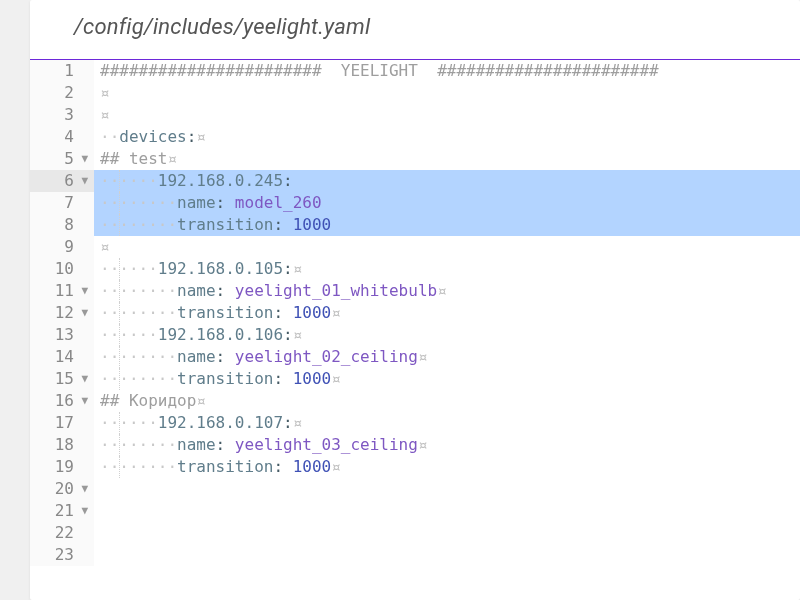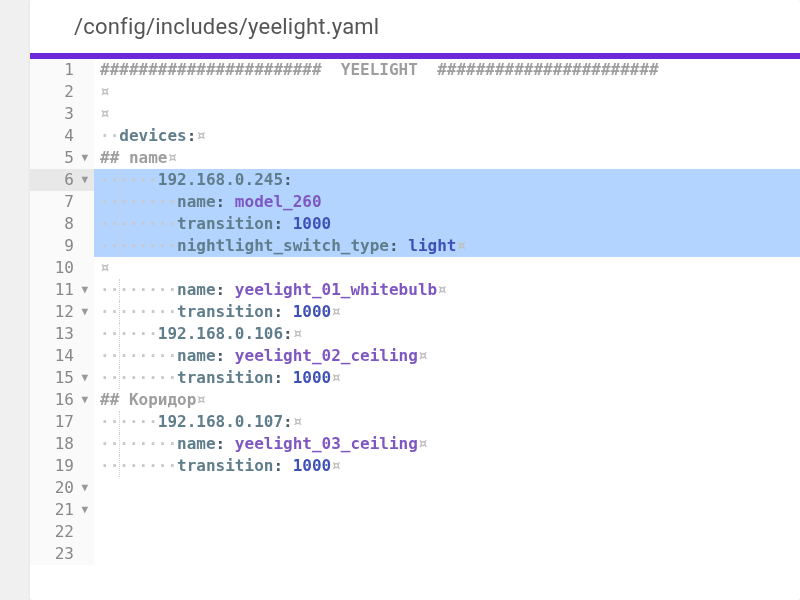--- a/index.html
+++ b/index.html
@@ -11,22 +11,23 @@
     height: 600px;
   }
   .editor-container {
     background: #fff;
     margin: 0 0 0 30px;
     border-radius: 2px;
     box-shadow: 0 1px 3px rgba(0,0,0,0.08);
     height: 100%;
   }
   .header {
-    padding: 14px 30px 14px 44px;
-    border-bottom: 6px solid #6d28d9;
+    padding: 14px 30px 20px 44px;
+    border-bottom: 1px solid #6d28d9;
+    font-style: italic;
   }
   .file-path {
     font-size: 22px;
     color: #555;
     font-weight: 400;
     letter-spacing: 0.2px;
   }
   .code-area {
     display: flex;
     font-family: "Menlo", "Consolas", "DejaVu Sans Mono", monospace;
@@ -60,21 +61,20 @@
     width: 10px;
     display: inline-block;
   }
   .gutter-line.highlight {
     background: #e8e8e8;
   }
   .code-lines {
     flex: 1;
     padding-top: 0;
     position: relative;
-    font-weight: bold;
   }
   .code-line {
     height: 22px;
     white-space: pre;
     padding-left: 6px;
     position: relative;
   }
   .code-line.selected {
     background: #b3d4ff;
   }
@@ -198,26 +198,26 @@
         <div class="gutter-line">
           <span class="gutter-num">23</span>
           <span class="fold-marker"></span>
         </div>
       </div>
     <div class="code-lines" id="code-lines">
         <div class="code-line"><span class="tok-comment">#######################  YEELIGHT  #######################</span></div>
         <div class="code-line"><span class="invis">¤</span></div>
         <div class="code-line"><span class="invis">¤</span></div>
         <div class="code-line"><span class="dots">··</span><span class="tok-key">devices</span><span class="tok-keydark">:</span><span class="invis">¤</span></div>
-        <div class="code-line"><span class="tok-comment">## name</span><span class="invis">¤</span></div>
+        <div class="code-line"><span class="tok-comment">## test</span><span class="invis">¤</span></div>
         <div class="code-line selected"><span class="indent-guide" style="left: 25.2px;"></span><span class="dots">······</span><span class="tok-key">192.168.0.245</span><span class="tok-keydark">:</span></div>
         <div class="code-line selected"><span class="indent-guide" style="left: 25.2px;"></span><span class="dots">········</span><span class="tok-key">name</span><span class="tok-keydark">: </span><span class="tok-string">model_260</span></div>
         <div class="code-line selected"><span class="indent-guide" style="left: 25.2px;"></span><span class="dots">········</span><span class="tok-key">transition</span><span class="tok-keydark">: </span><span class="tok-number">1000</span></div>
-        <div class="code-line selected"><span class="indent-guide" style="left: 25.2px;"></span><span class="dots">········</span><span class="tok-key">nightlight_switch_type</span><span class="tok-keydark">: </span><span class="tok-value">light</span><span class="invis">¤</span></div>
         <div class="code-line"><span class="invis">¤</span></div>
+        <div class="code-line"><span class="indent-guide" style="left: 25.2px;"></span><span class="dots">······</span><span class="tok-key">192.168.0.105</span><span class="tok-keydark">:</span><span class="invis">¤</span></div>
         <div class="code-line"><span class="indent-guide" style="left: 25.2px;"></span><span class="dots">········</span><span class="tok-key">name</span><span class="tok-keydark">: </span><span class="tok-string">yeelight_01_whitebulb</span><span class="invis">¤</span></div>
         <div class="code-line"><span class="indent-guide" style="left: 25.2px;"></span><span class="dots">········</span><span class="tok-key">transition</span><span class="tok-keydark">: </span><span class="tok-number">1000</span><span class="invis">¤</span></div>
         <div class="code-line"><span class="indent-guide" style="left: 25.2px;"></span><span class="dots">······</span><span class="tok-key">192.168.0.106</span><span class="tok-keydark">:</span><span class="invis">¤</span></div>
         <div class="code-line"><span class="indent-guide" style="left: 25.2px;"></span><span class="dots">········</span><span class="tok-key">name</span><span class="tok-keydark">: </span><span class="tok-string">yeelight_02_ceiling</span><span class="invis">¤</span></div>
         <div class="code-line"><span class="indent-guide" style="left: 25.2px;"></span><span class="dots">········</span><span class="tok-key">transition</span><span class="tok-keydark">: </span><span class="tok-number">1000</span><span class="invis">¤</span></div>
         <div class="code-line"><span class="tok-comment">## Коридор</span><span class="invis">¤</span></div>
         <div class="code-line"><span class="indent-guide" style="left: 25.2px;"></span><span class="dots">······</span><span class="tok-key">192.168.0.107</span><span class="tok-keydark">:</span><span class="invis">¤</span></div>
         <div class="code-line"><span class="indent-guide" style="left: 25.2px;"></span><span class="dots">········</span><span class="tok-key">name</span><span class="tok-keydark">: </span><span class="tok-string">yeelight_03_ceiling</span><span class="invis">¤</span></div>
         <div class="code-line"><span class="indent-guide" style="left: 25.2px;"></span><span class="dots">········</span><span class="tok-key">transition</span><span class="tok-keydark">: </span><span class="tok-number">1000</span><span class="invis">¤</span></div>
       </div>

